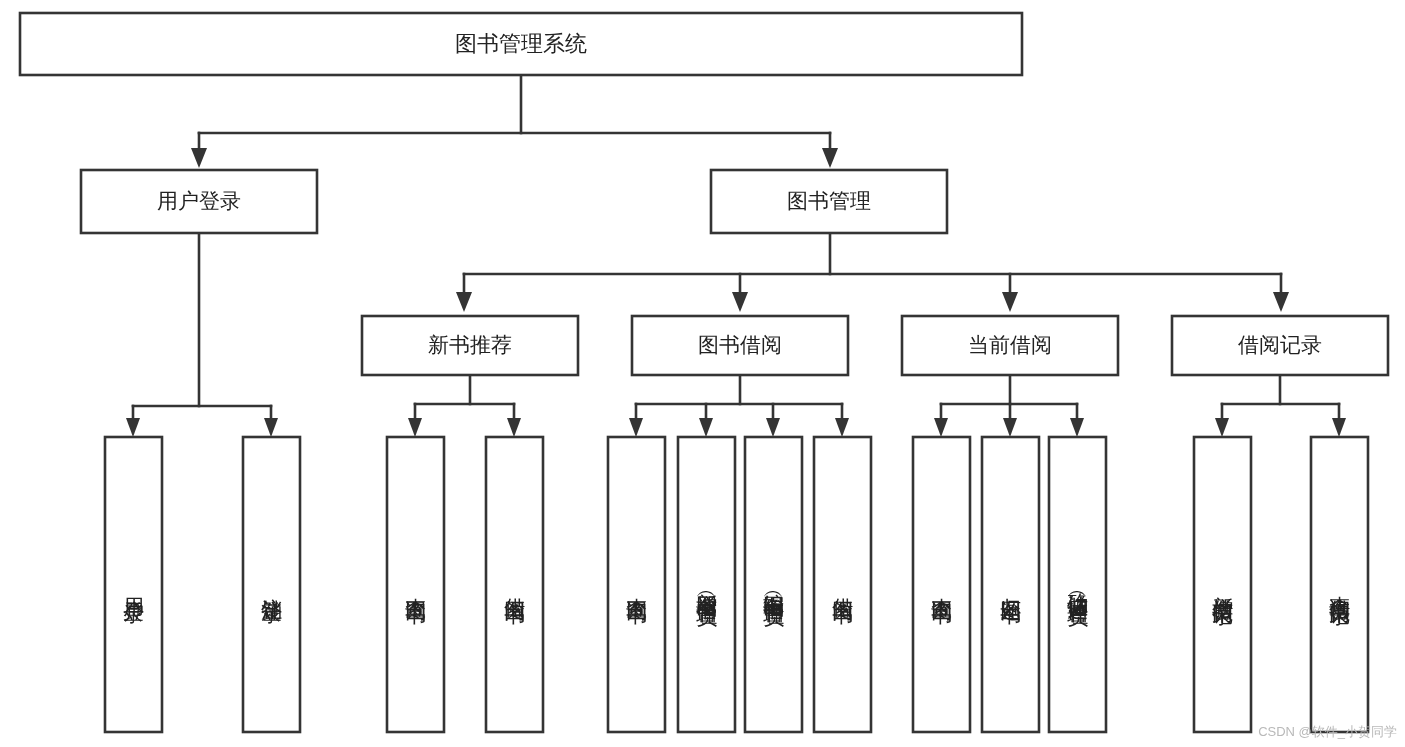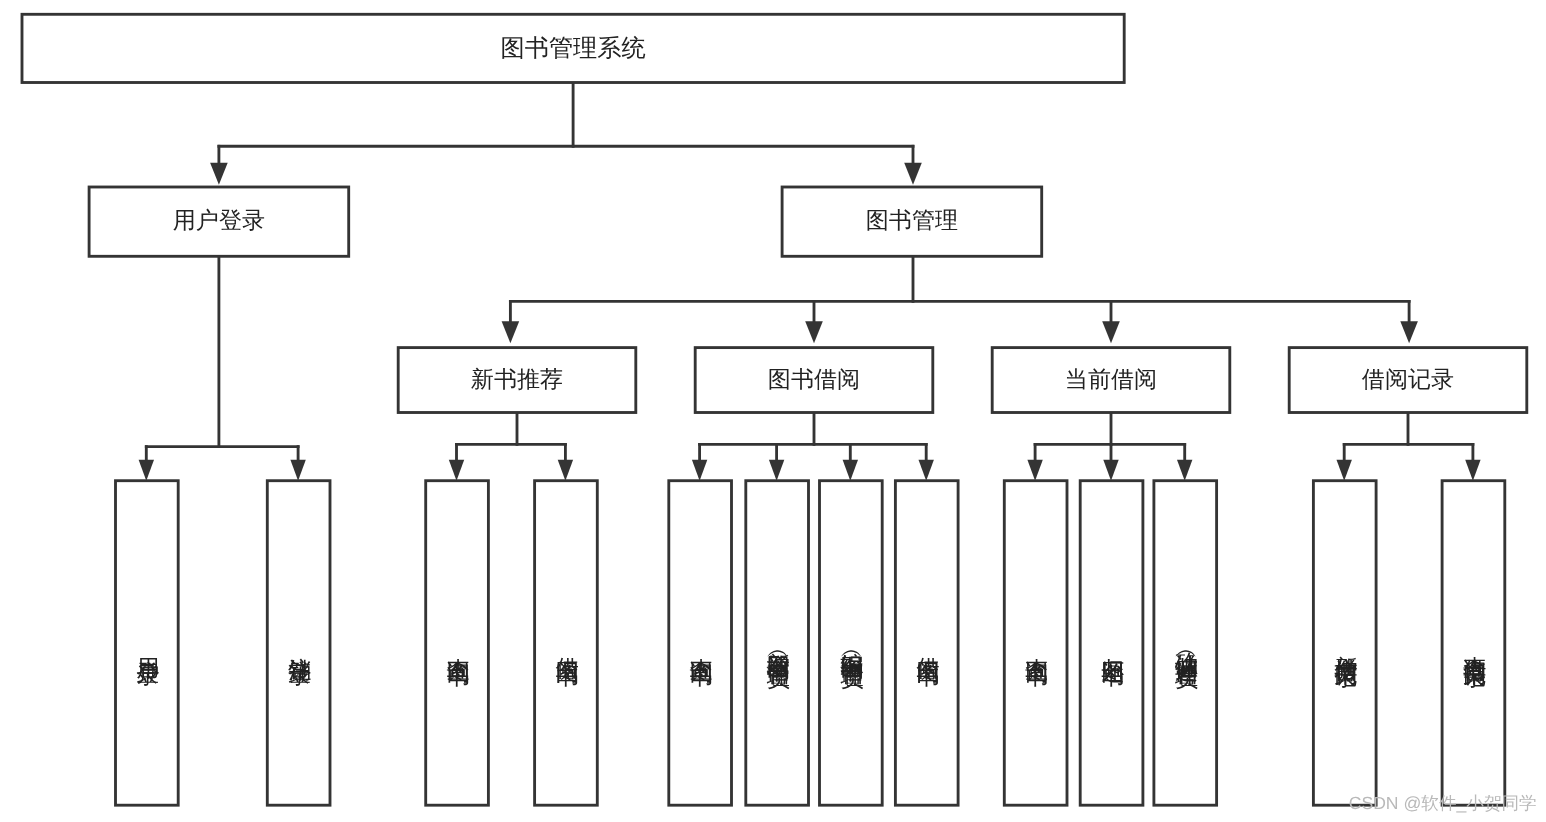--- a/index.html
+++ b/index.html
@@ -69,21 +69,21 @@
     justify-content: center;
     white-space: nowrap;
     pointer-events: none;
     user-select: none;
   }
   .watermark {
     position: absolute;
     right: 8px;
     bottom: 6px;
     font-family: "Liberation Sans", "DejaVu Sans", sans-serif;
-    font-size: 16px;
+    font-size: 13px;
     color: #b9b9b9;
     white-space: nowrap;
     user-select: none;
   }
 </style>
 </head>
 <body>
 
 <div id="diagram-root">
 

